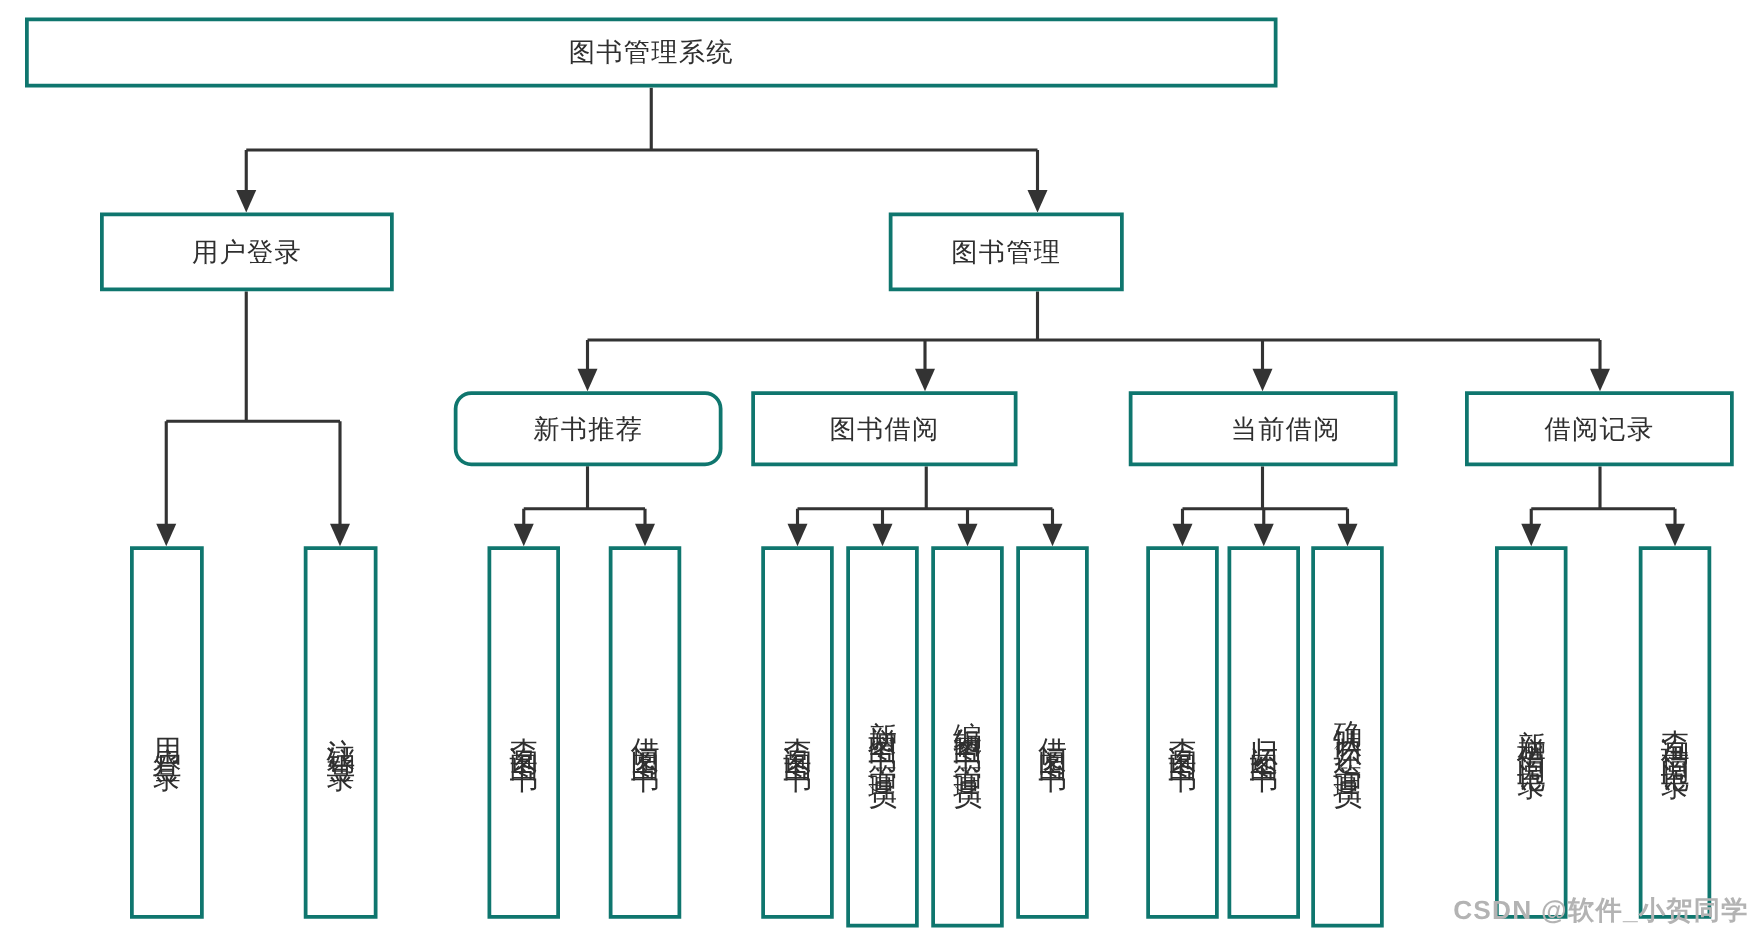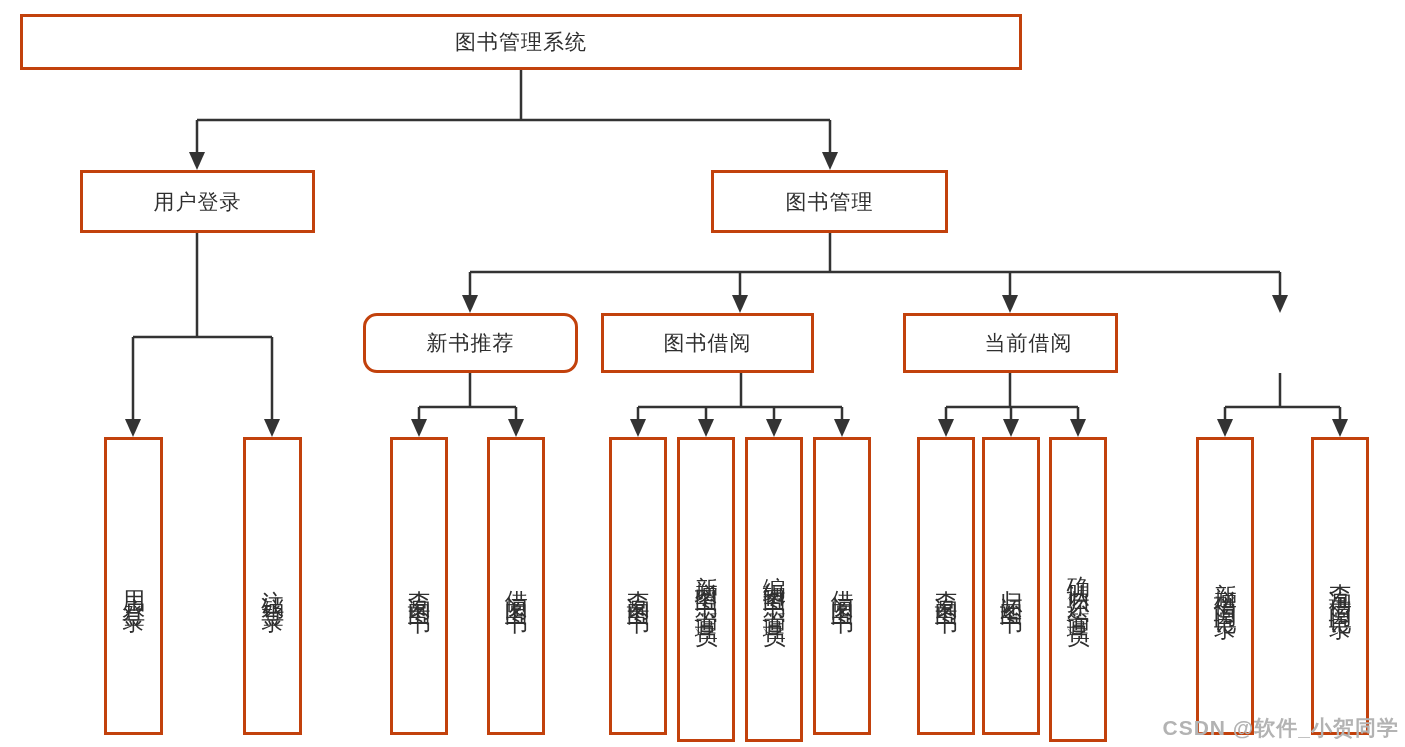--- a/index.html
+++ b/index.html
@@ -8,21 +8,21 @@
     width:1405px;height:747px;
     background:#ffffff;
     font-family:"Liberation Sans", sans-serif;
     color:#2f2f2f;
     overflow:hidden;
   }
   svg.wires{position:absolute;left:0;top:0;width:1405px;height:747px;}
   .node{
     position:absolute;
     box-sizing:border-box;
-    border:3px solid #c2410c;
+    border:3px solid #0f766e;
     background:#ffffff;
     display:flex;align-items:center;justify-content:center;
     text-align:right;
   }
   .h-node{font-size:21px;letter-spacing:1px;}
   .v-node span{
     writing-mode:vertical-rl;
     text-orientation:mixed;
     font-size:23px;
     letter-spacing:7px;
@@ -84,32 +84,35 @@
     </g>
   </svg>
 
   <div class="node h-node" style="left:20px;top:14px;width:1002px;height:56px;">
     <span>图书管理系统</span>
   </div>
 
   <div class="node h-node" style="left:80px;top:170px;width:235px;height:63px;">
     <span>用户登录</span>
   </div>
-  <div class="node h-node" style="left:711px;top:170px;width:237px;height:63px;">
+  <div class="node h-node" style="left:711px;top:170px;width:188px;height:63px;">
     <span>图书管理</span>
   </div>
 
   <div class="node h-node" style="left:363px;top:313px;width:215px;height:60px;border-radius:14px;">
     <span>新书推荐</span>
   </div>
   <div class="node h-node" style="left:601px;top:313px;width:213px;height:60px;">
     <span>图书借阅</span>
   </div>
   <div class="node h-node" style="left:903px;top:313px;width:215px;height:60px;padding-left:36px;">
     <span>当前借阅</span>
+  </div>
+  <div class="node h-node" style="left:1172px;top:313px;width:215px;height:60px;">
+    <span>借阅记录</span>
   </div>
 
   <div class="node v-node" style="left:104px;top:437px;width:59px;height:298px;">
     <span>用户登录</span>
   </div>
   <div class="node v-node" style="left:243px;top:437px;width:59px;height:298px;">
     <span>注销登录</span>
   </div>
 
   <div class="node v-node" style="left:390px;top:437px;width:58px;height:298px;">

